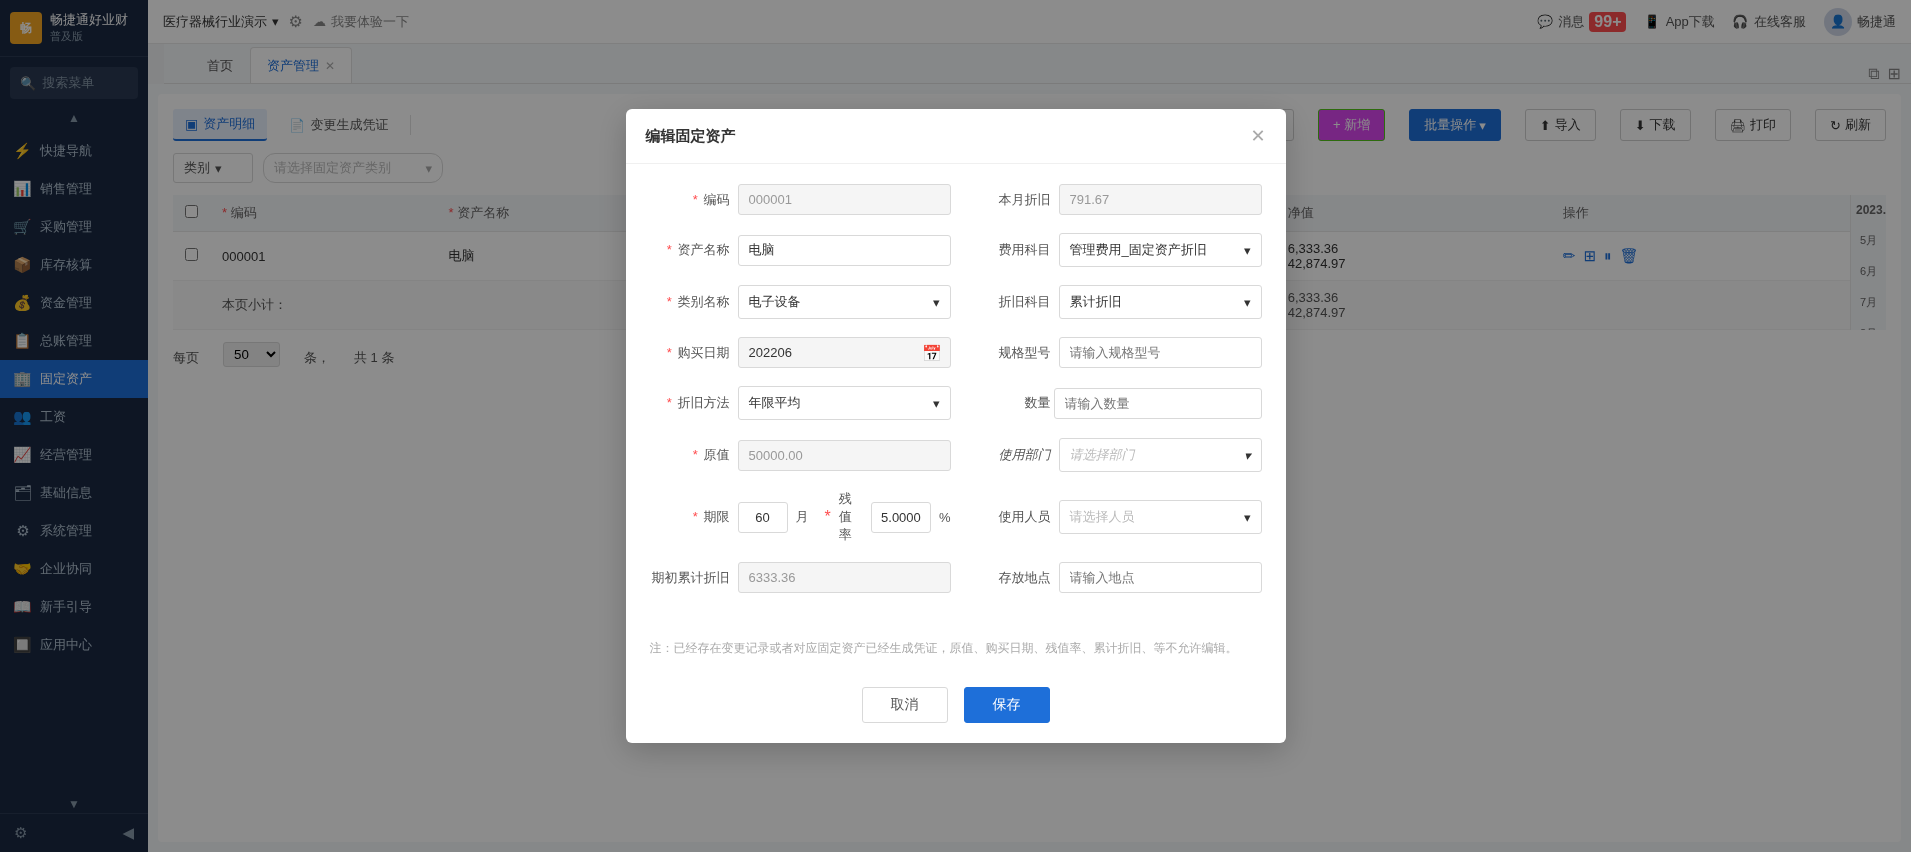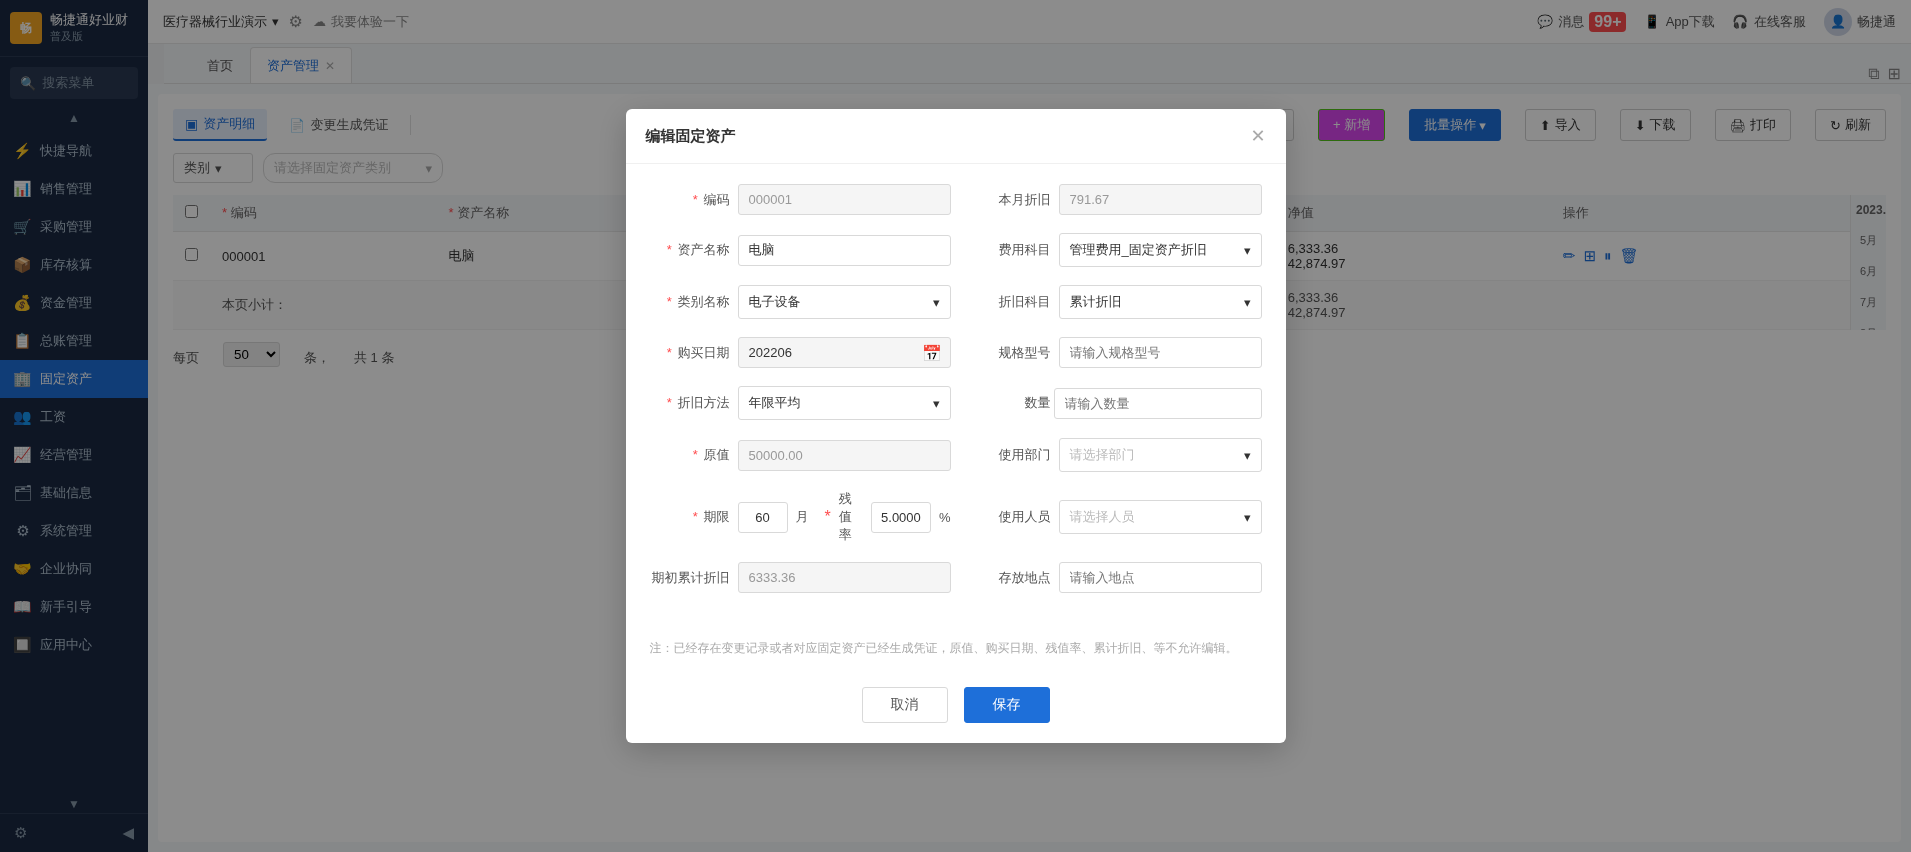--- a/index.html
+++ b/index.html
@@ -533,21 +533,21 @@
       </div>
 
       <div class="form-row">
         <div style="flex:1;display:flex;align-items:center;gap:8px;">
           <span class="form-label">
             <span class="form-required">*</span>
             <span>原值</span>
           </span>
           <input class="form-input disabled" type="text" value="50000.00" readonly="" style="">
         </div>
-        <div style="flex:1;display:flex;align-items:center;gap:8px;">
+        <div style="flex:1;display:flex;align-items:center;gap:8px;font-style:italic;">
           <span class="form-label" style="width:90px;">使用部门</span>
           <div class="form-select">
             <span class="form-select-placeholder">请选择部门</span>
             <span>▾</span>
           </div>
         </div>
       </div>
 
       <div class="form-row">
         <div style="flex:1;display:flex;align-items:center;gap:8px;">

